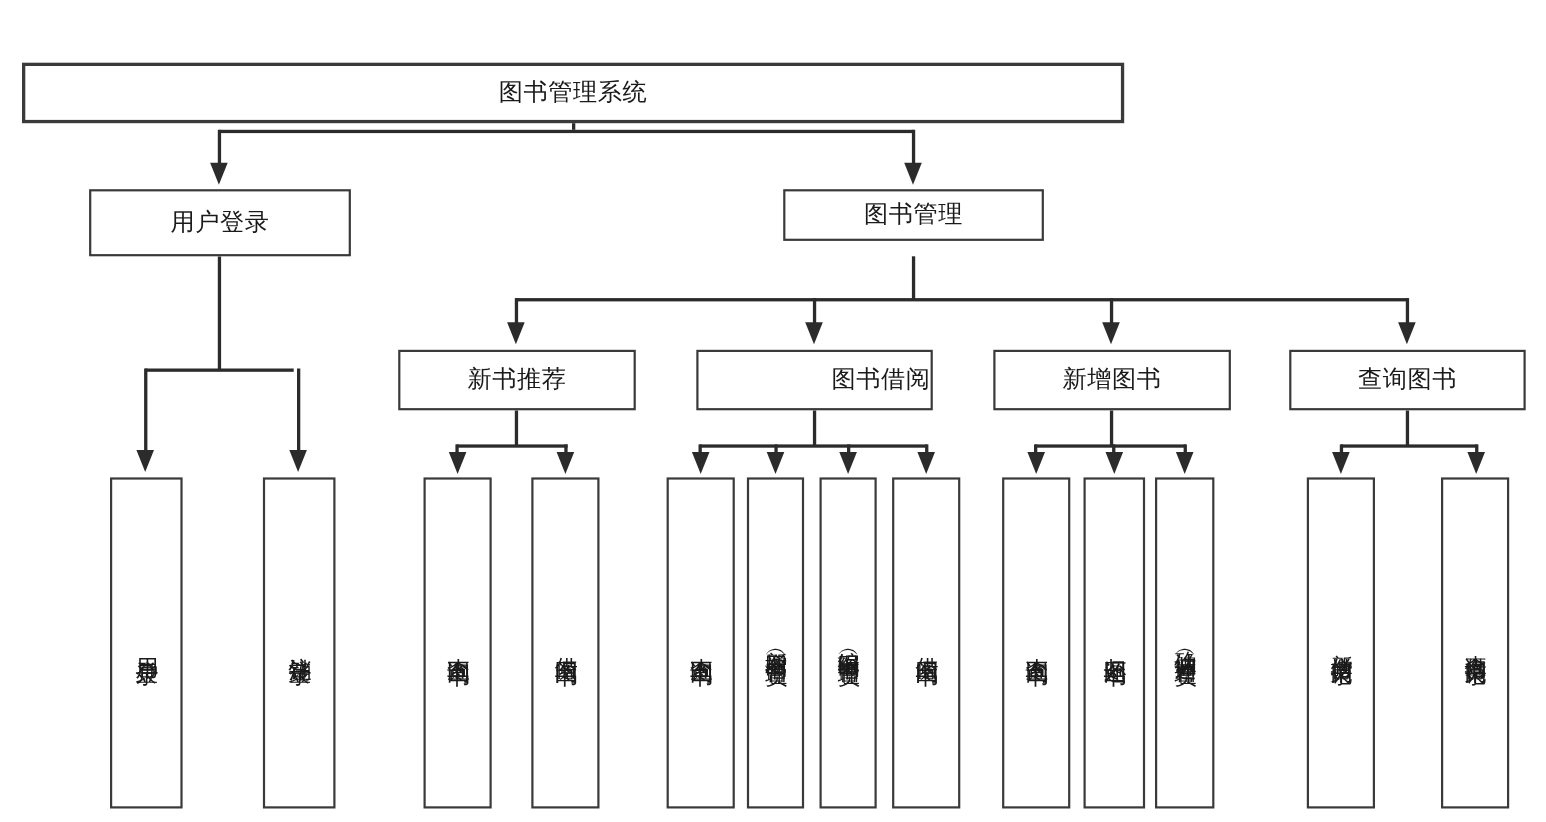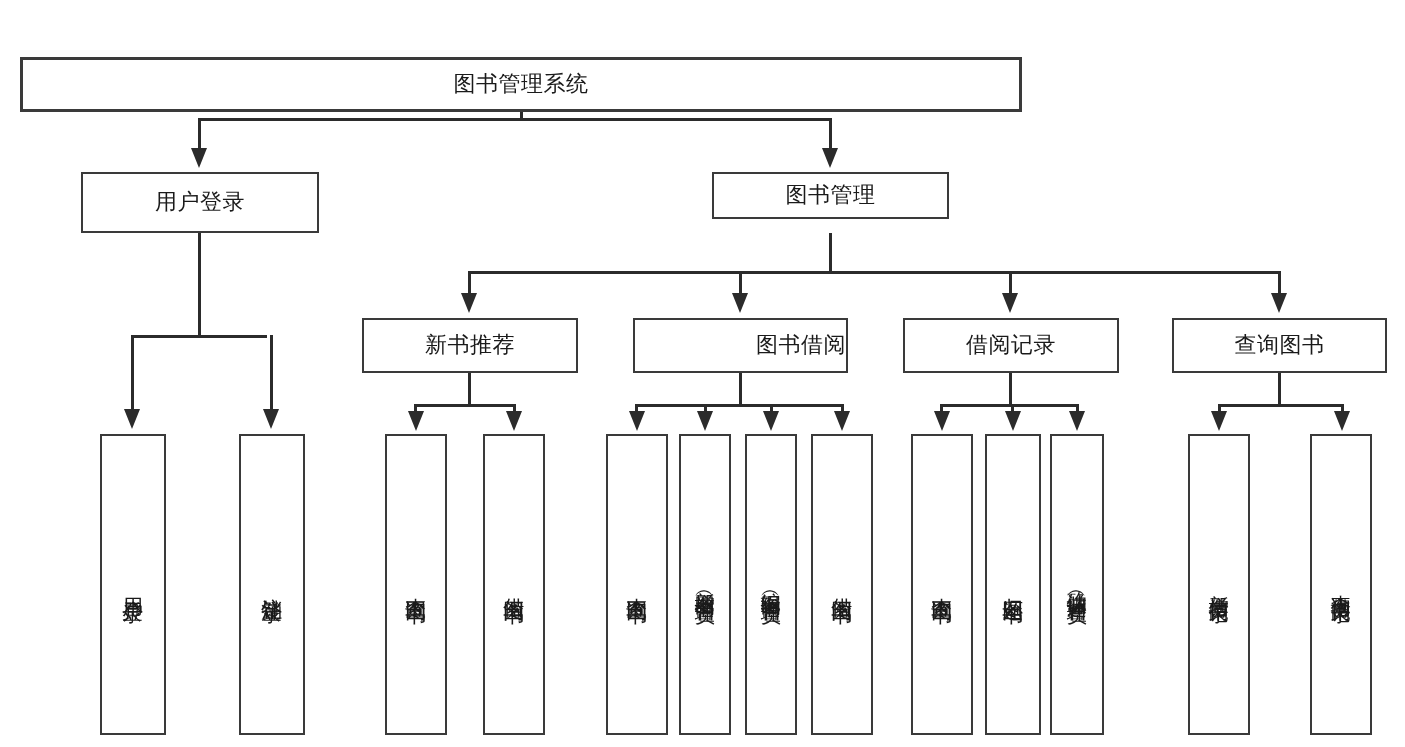--- a/index.html
+++ b/index.html
@@ -154,21 +154,21 @@
     <span>图书管理</span>
   </div>
 
   <div class="node h" style="left:362px; top:318px; width:216px; height:55px;">
     <span>新书推荐</span>
   </div>
   <div class="node h" style="left:633px; top:318px; width:215px; height:55px;justify-content:flex-end;">
     <span>图书借阅</span>
   </div>
   <div class="node h" style="left:903px; top:318px; width:216px; height:55px;">
-    <span>借阅记录</span>
+    <span>新增图书</span>
   </div>
   <div class="node h" style="left:1172px; top:318px; width:215px; height:55px;">
     <span>查询图书</span>
   </div>
 
   <div class="node v" style="left:100px; top:434px; width:66px; height:301px;">
     <span class="vtxt">用户登录</span>
   </div>
   <div class="node v" style="left:239px; top:434px; width:66px; height:301px;">
     <span class="vtxt">注销登录</span>

